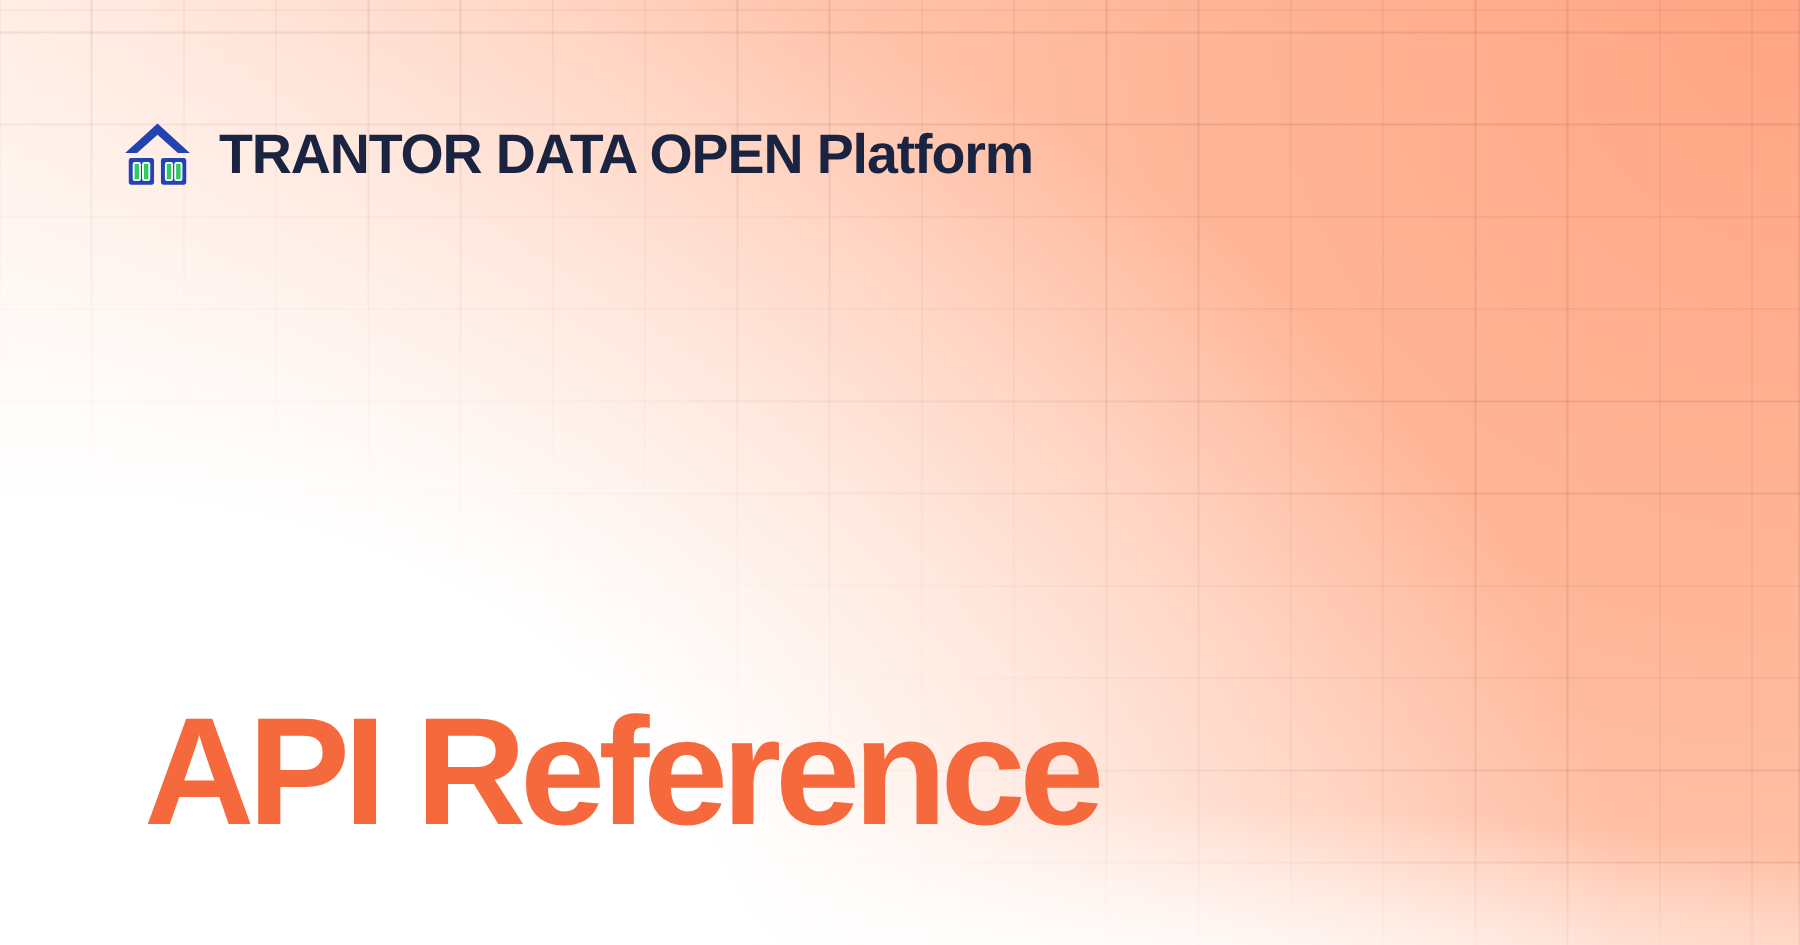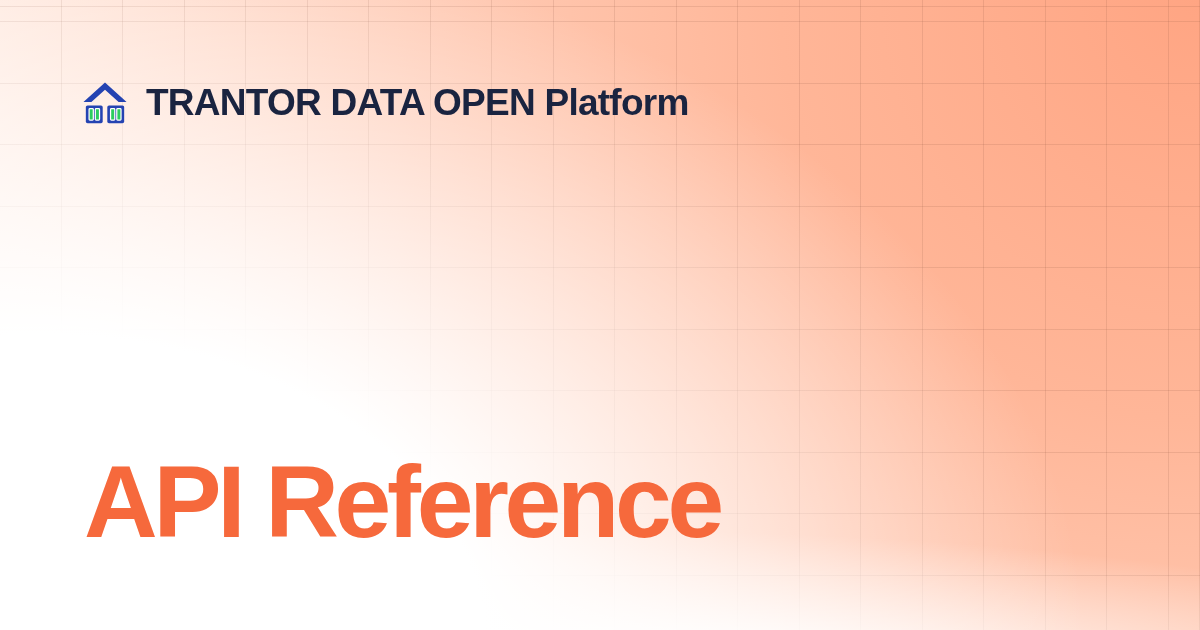--- a/index.html
+++ b/index.html
@@ -75,21 +75,21 @@
     letter-spacing: -0.02em;
     color: var(--brand-text, #1a2440);
     white-space: nowrap;
   }
 
   
   .title {
     position: absolute;
     left: 84px;
     top: 451px;
-    margin: 0;
+    margin: 12px;
     font-size: 102px;
     font-weight: 700;
     line-height: 1;
     letter-spacing: -0.042em;
     color: var(--accent-orange, #f6693c);
     white-space: nowrap;
   }
 </style>
 </head>
 <body>

